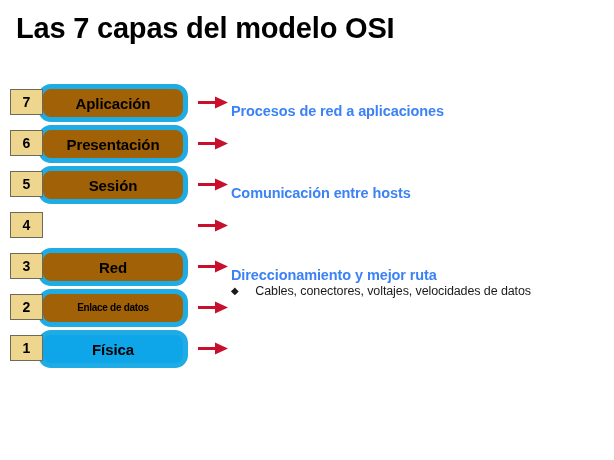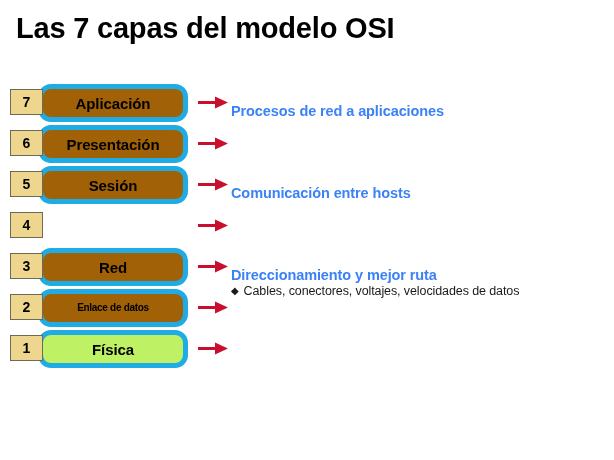--- a/index.html
+++ b/index.html
@@ -54,21 +54,21 @@
     box-sizing: border-box;
     border: 5px solid #1FACE4;
     border-radius: 13px;
     background: #a16207;
     display: flex;
     align-items: center;
     justify-content: center;
     z-index: 1;
   }
   .layer-box.highlight {
-    background: #bef264;
+    background: #0ea5e9;
   }
 
   .layer-name {
     font-size: 15px;
     font-weight: bold;
     color: #000000;
     line-height: 1;
     white-space: nowrap;
     letter-spacing: -0.1px;
   }
@@ -141,20 +141,21 @@
     align-items: flex-start;
   }
   #physical-sub .bullet-mark {
     flex: 0 0 auto;
     font-size: 10px;
     line-height: 1.6;
     margin-right: 5px;
   }
   #physical-sub .bullet-text {
     flex: 1 1 auto;
+    text-align: right;
   }
 </style>
 </head>
 <body>
 
 <div id="page-title">Las 7 capas del modelo OSI</div>
 
 <div id="osi-stack">
     <div class="layer-row">
       <div class="layer-box">

